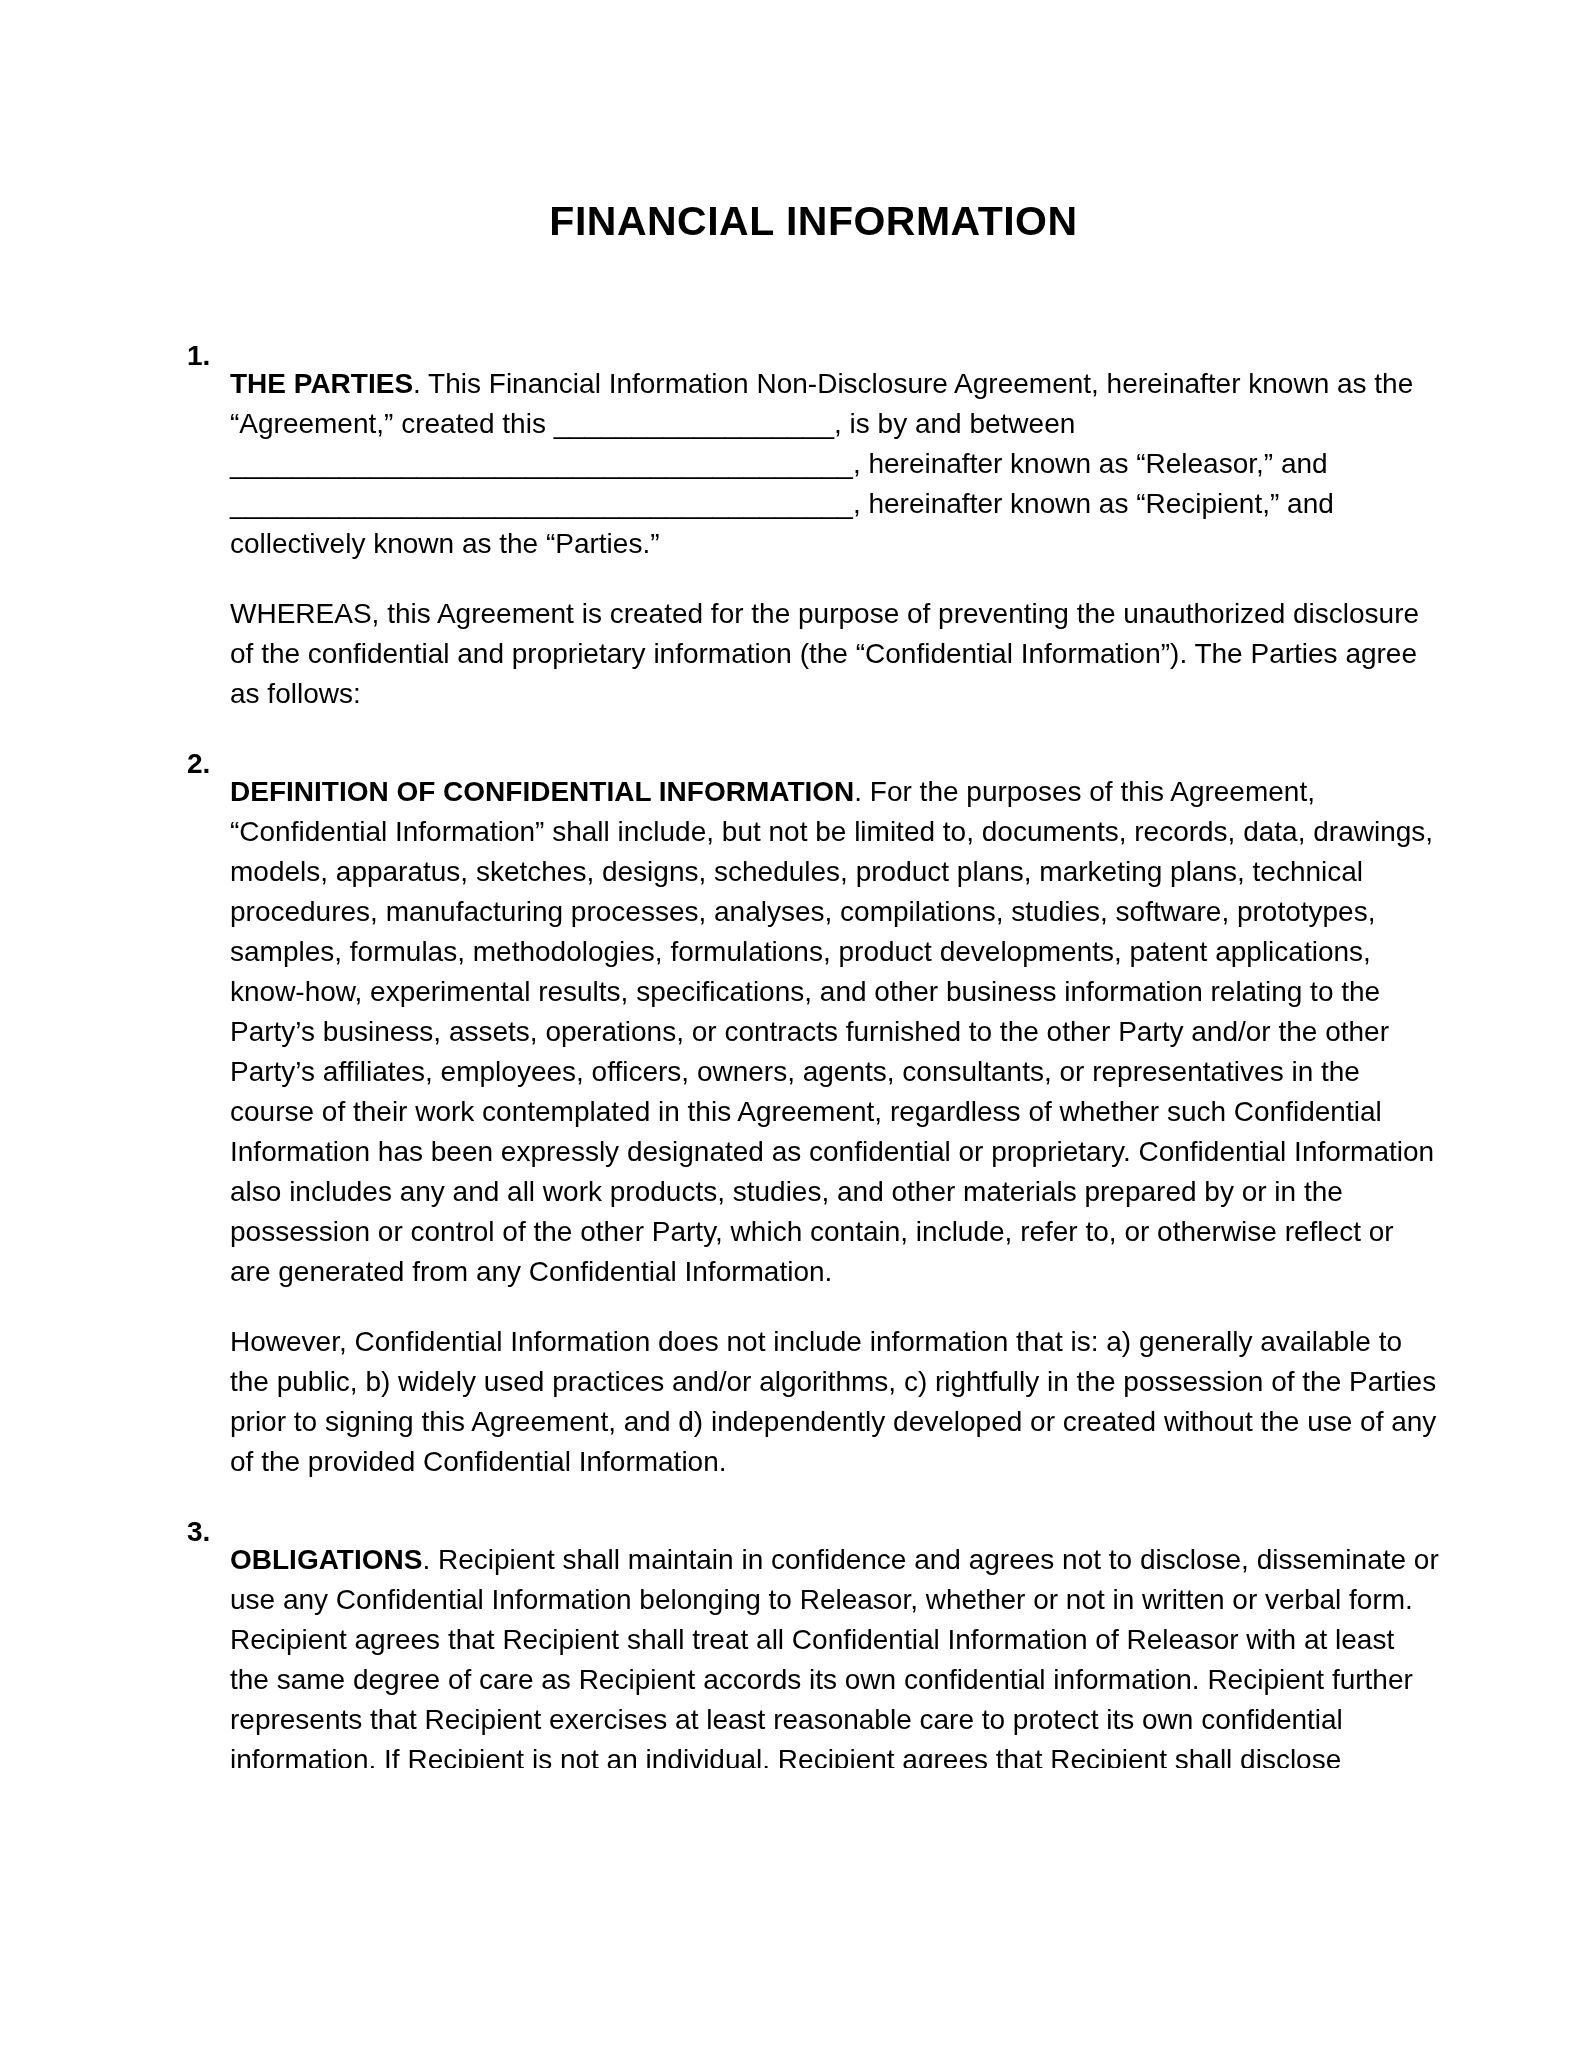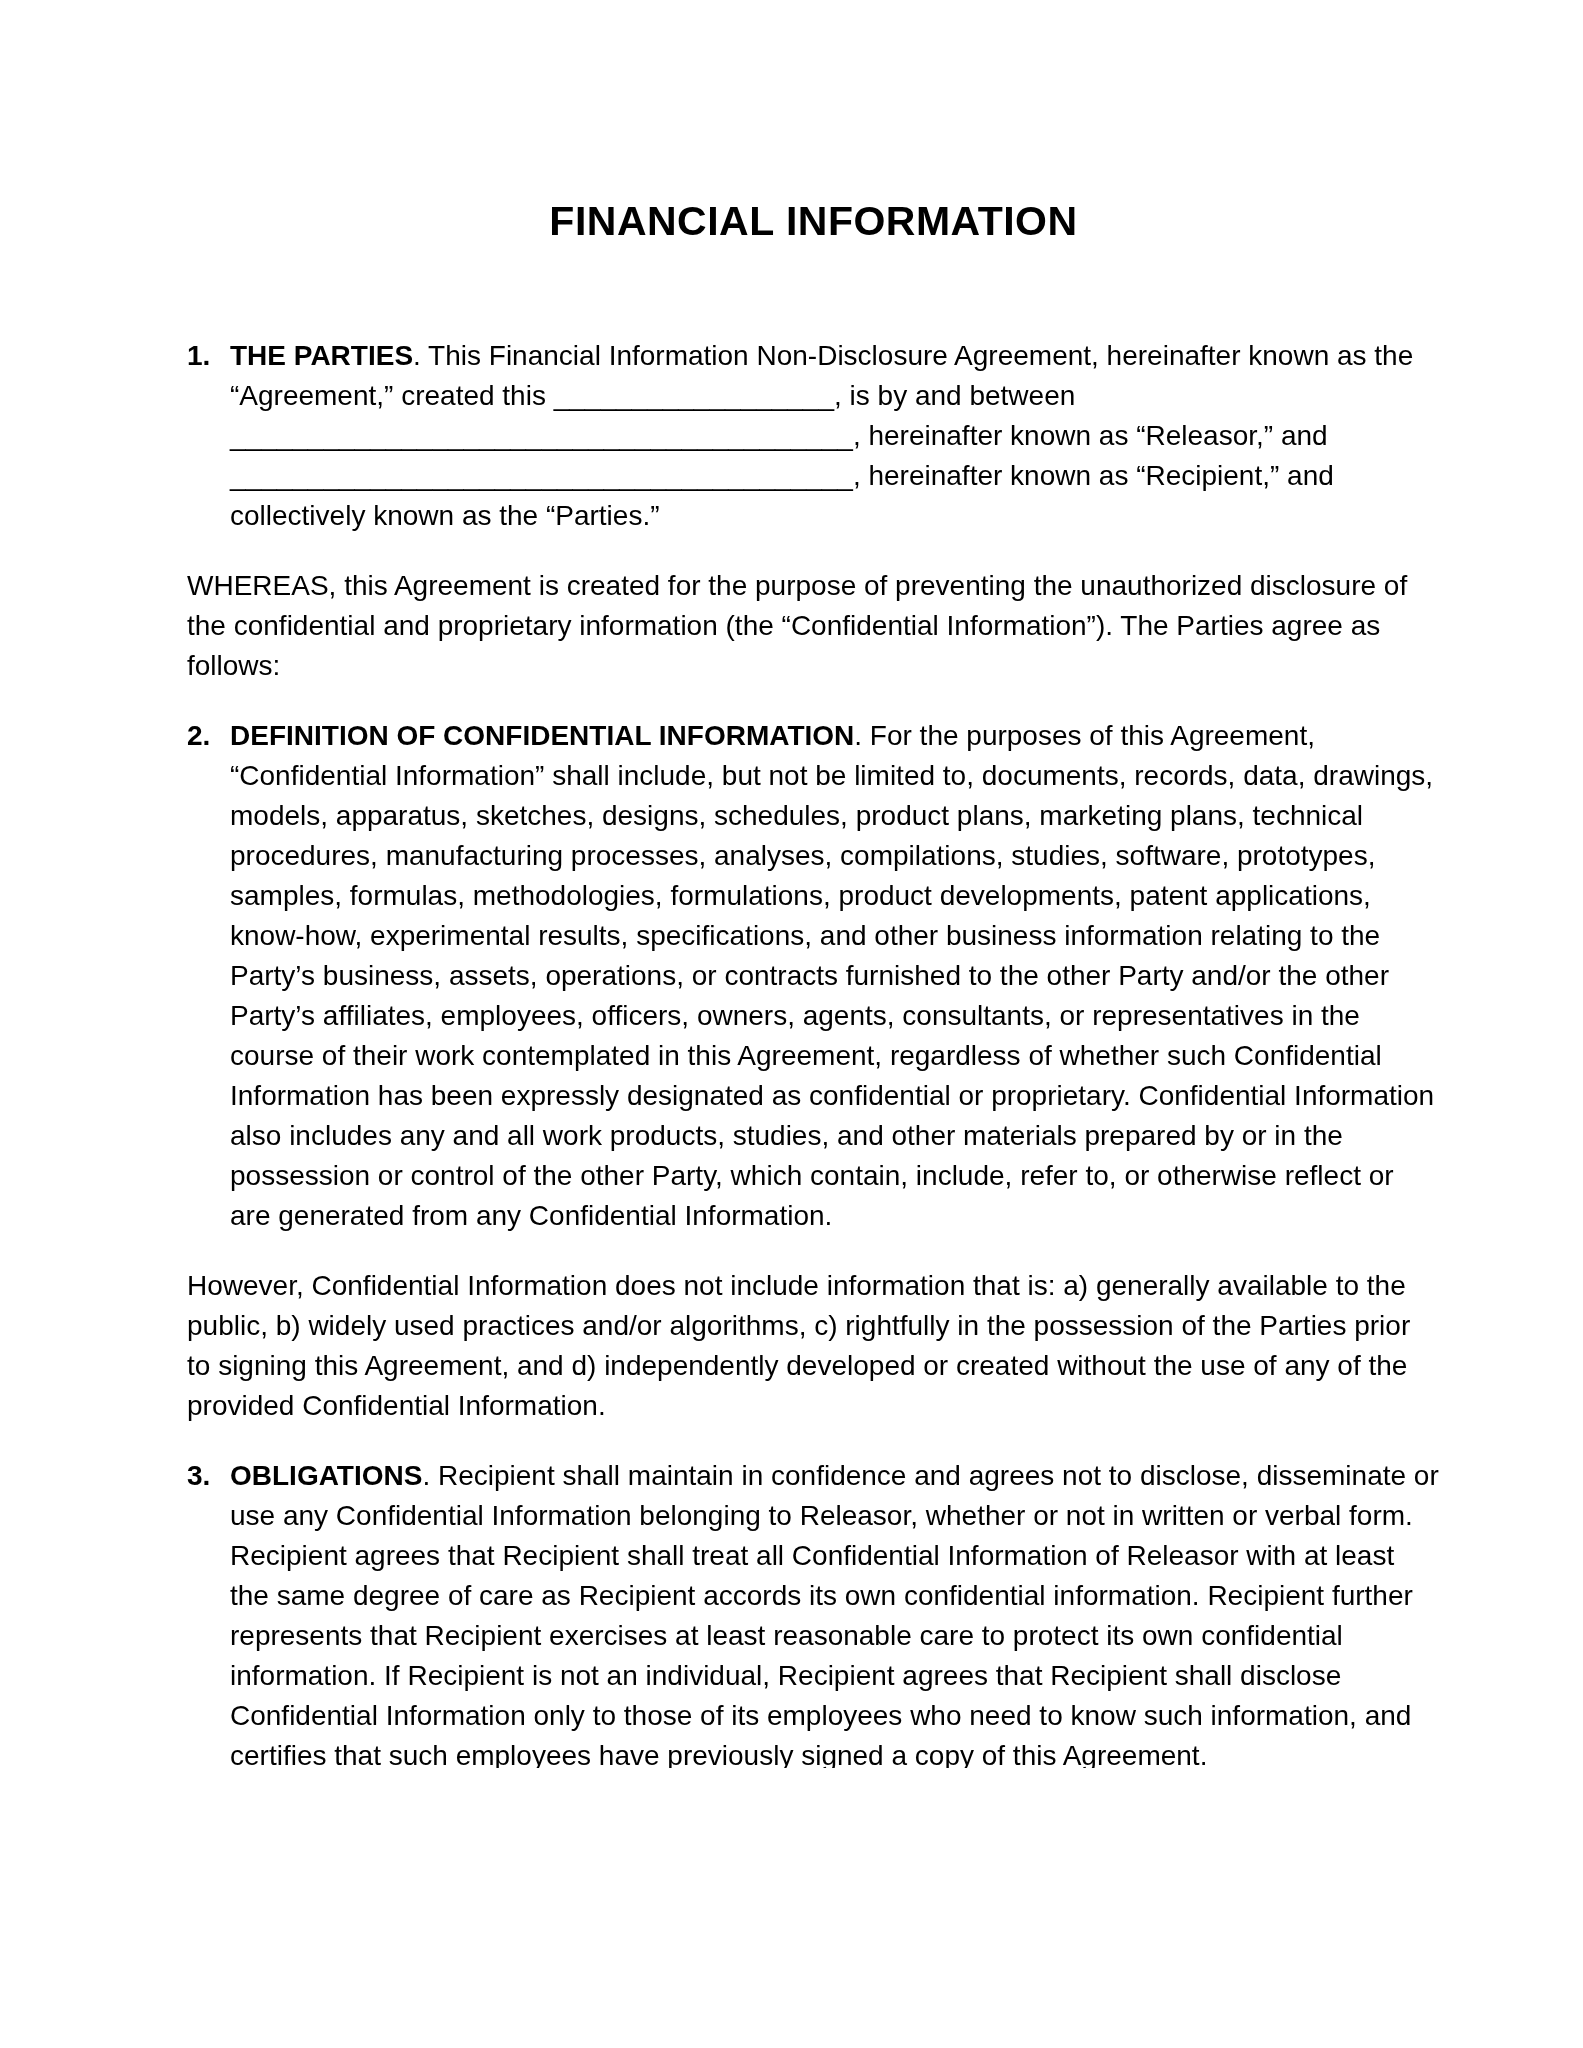--- a/index.html
+++ b/index.html
@@ -39,22 +39,24 @@
     display: flex;
     align-items: flex-start;
   }
   .num {
     width: 43px;
     flex-shrink: 0;
     font-weight: bold;
   }
   .body-text {
     flex: 1;
+    margin-top: 28px;
   }
   .indent {
+    margin-left: 43px;
   }
   .b {
     font-weight: bold;
   }
   .blank {
     letter-spacing: 0;
     white-space: nowrap;
   }
   .footer-logo {
     position: absolute;

